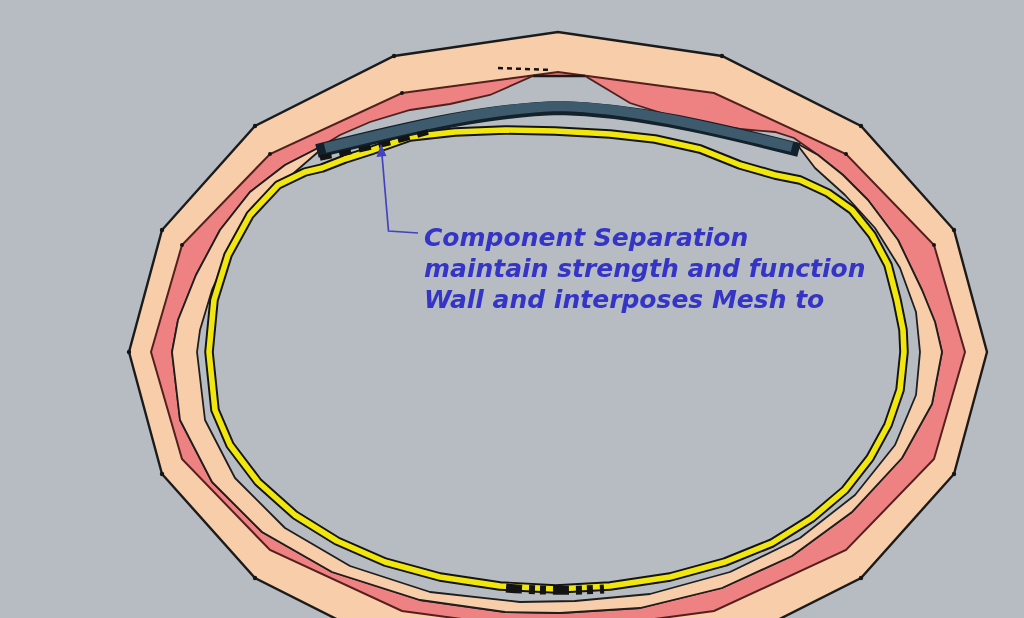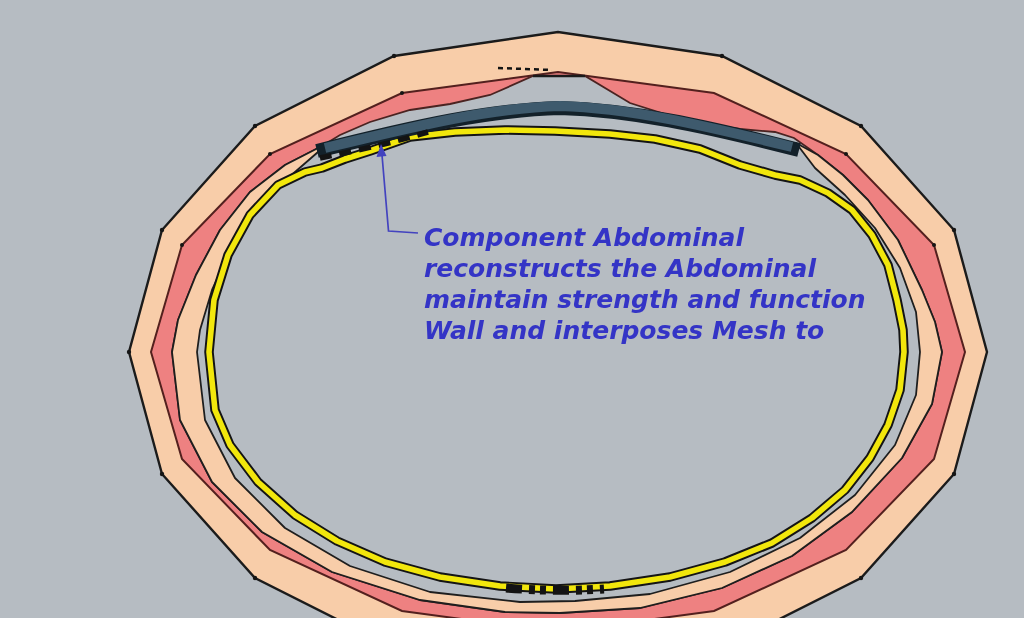--- a/index.html
+++ b/index.html
@@ -84,19 +84,18 @@
       <circle class="vdot" cx="934" cy="245" r="2"></circle>
     </g>
 
     <g>
       <path class="leader" d="M382,155 L388.5,231 L418,233"></path>
       <polygon class="leader-head" points="381,144 376.5,157 386.5,156"></polygon>
     </g>
   </svg>
 
   <div id="annotation">
-    <div>Component Abdominal</div>
-    <div>reconstructs the Abdominal</div>
+    <div>Component Separation</div>
     <div>maintain strength and function</div>
     <div>Wall and interposes Mesh to</div>
   </div>
 
 </div>
 
 </body></html>

